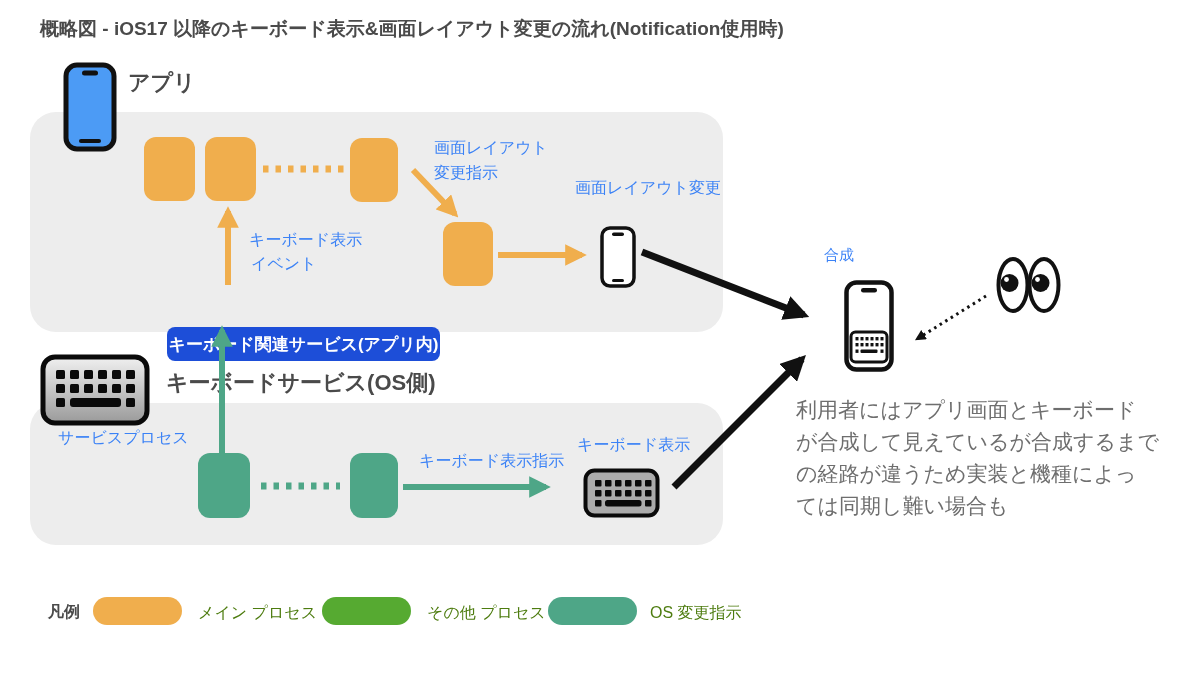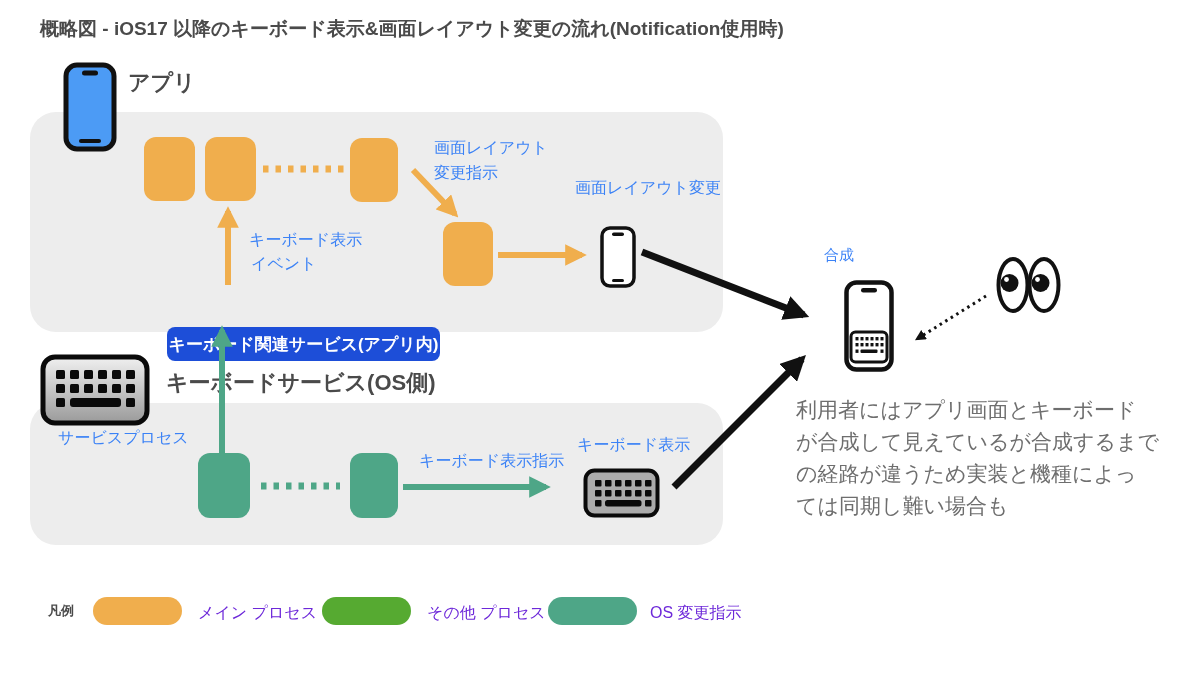--- a/index.html
+++ b/index.html
@@ -11,26 +11,26 @@
   .lbl{position:absolute;font-size:16px;color:#3b82f6;white-space:nowrap;}
   .box{position:absolute;border-radius:12px;}
   .orange{background:#F0AE4D;}
   .teal{background:#4EA687;}
   .service-box{position:absolute;left:167px;top:285px;width:273px;height:34px;border-radius:8px;
                background:#1d4ed8;color:#fff;font-weight:bold;font-size:17px;
                display:flex;align-items:center;justify-content:center;white-space:nowrap;margin-top:42px;}
   .note{position:absolute;left:796px;top:394px;font-size:21px;line-height:32px;color:#6E6E6E;}
   .icon{position:absolute;}
   .arrows{position:absolute;left:0;top:0;width:1200px;height:675px;pointer-events:none;}
-  .legend-title{position:absolute;left:48px;top:602px;font-size:13px;font-weight:bold;color:#4A4A4A;}
+  .legend-title{position:absolute;left:48px;top:602px;font-size:16px;font-weight:bold;color:#4A4A4A;}
   .pill{position:absolute;top:597px;width:89px;height:28px;border-radius:14px;}
   .pill-orange{left:93px;background:#F0AE4D;}
   .pill-green{left:322px;background:#56AA31;}
   .pill-teal{left:548px;background:#4EA687;}
-  .legend-lbl{position:absolute;top:603px;font-size:16px;color:#6d28d9;white-space:nowrap;}
+  .legend-lbl{position:absolute;top:603px;font-size:16px;color:#4d7c0f;white-space:nowrap;}
 </style>
 </head>
 <body>
 
 <div class="canvas">
 
   <div class="title">概略図 - iOS17 以降のキーボード表示&amp;画面レイアウト変更の流れ(Notification使用時)</div>
 
   <div class="container" style="left:30px;top:112px;width:693px;height:220px;"></div>
   <div class="container" style="left:30px;top:403px;width:693px;height:142px;"></div>

